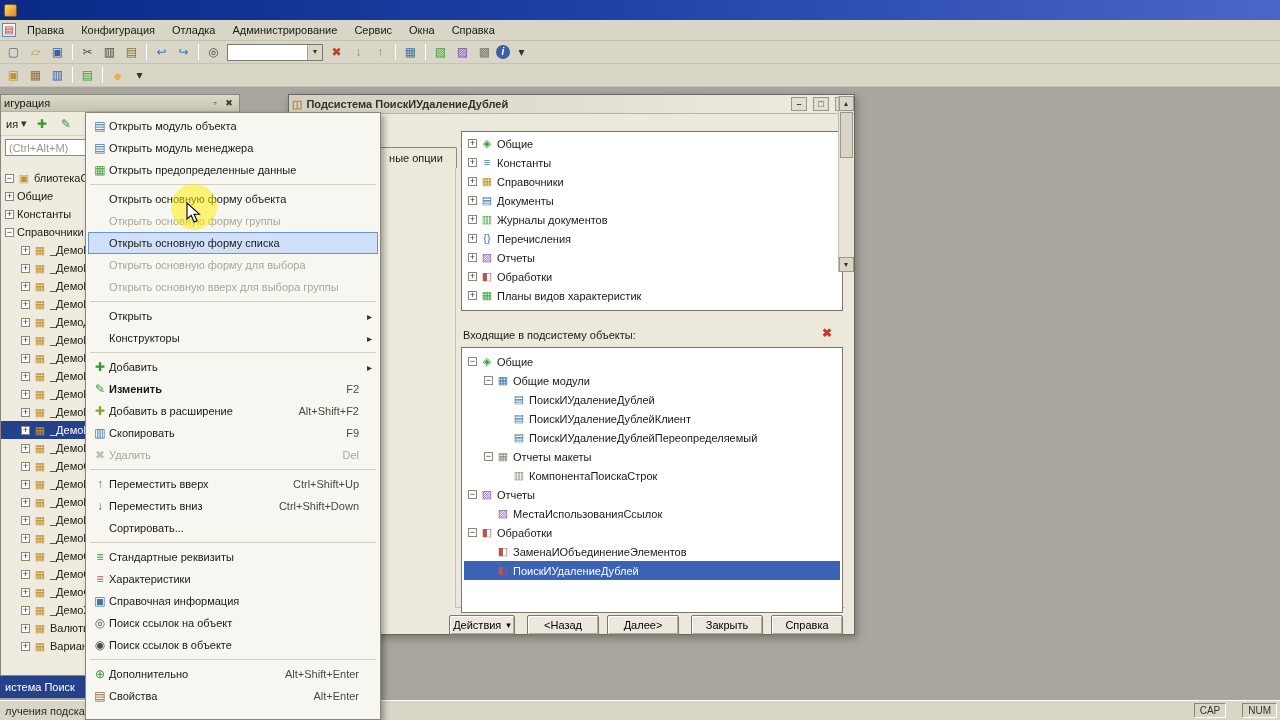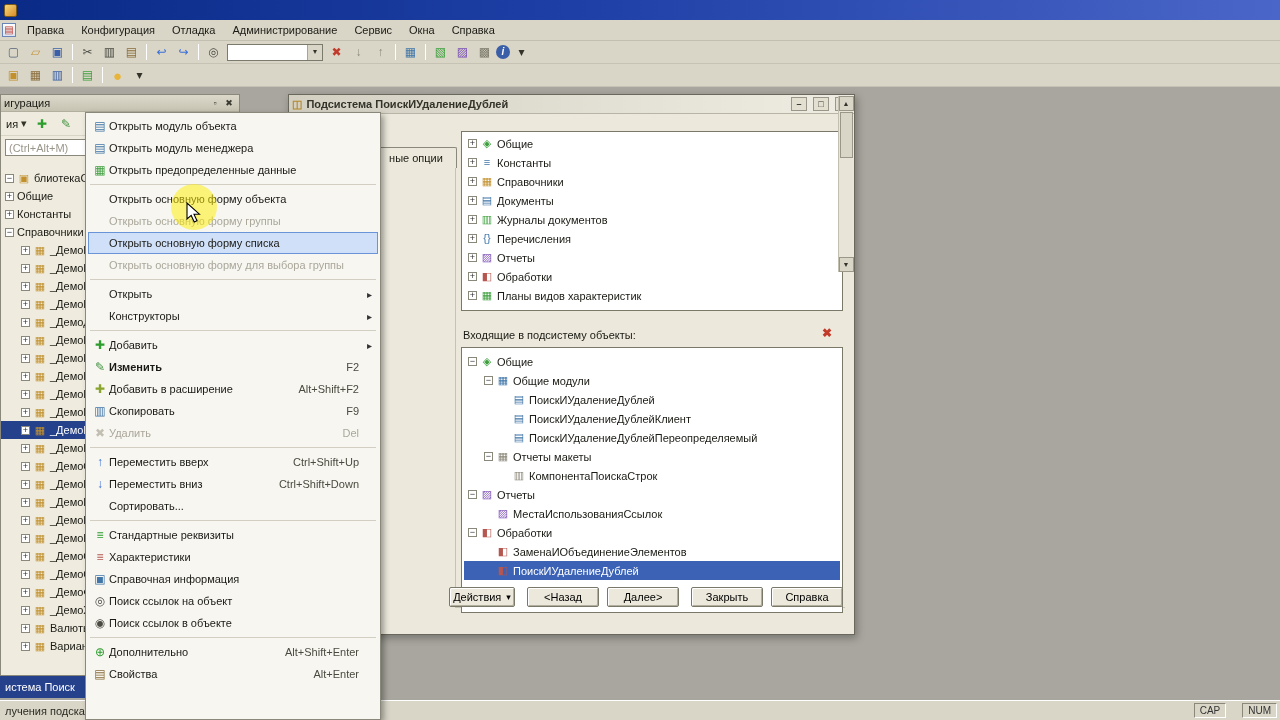--- a/index.html
+++ b/index.html
@@ -71,21 +71,21 @@
   #list1{left:172px;top:36px;width:382px;height:180px;padding:2px 18px 0 2px}
   #list2{left:172px;top:252px;width:382px;height:266px;padding:4px 2px 0 2px}
   #list1 .trow,#list2 .trow{height:19px}
   #list1 .trow.selected,#list2 .trow.selected{background:#3b62b5}
   #l1-scroll{position:absolute;right:1px;top:1px;width:15px;height:176px;background:#e8e5d8;border-left:1px solid #c2bfb0;display:flex;flex-direction:column;align-items:center}
   .scr-btn{width:15px;height:15px;background:#d9d6c8;border:1px solid #9a9789;font-size:7px;display:flex;align-items:center;justify-content:center}
   #l1-thumb{width:13px;height:46px;background:#d9d6c8;border:1px solid #9a9789;margin-top:1px}
   .scr-btn.down{margin-top:auto}
   #included-label{position:absolute;left:174px;top:234px}
   #included-remove{position:absolute;left:530px;top:230px;width:16px;height:16px;display:flex;align-items:center;justify-content:center;font-size:12px;font-weight:bold}
-  #dlg-buttons .dbtn{position:absolute;top:492px;height:20px;background:#ece9dc;border:1px solid #7a7869;border-radius:2px;box-shadow:inset 1px 1px 0 #fff, inset -1px -1px 0 #b2af9e;display:flex;align-items:center;justify-content:center;font-size:11px;font-family:"Liberation Sans",sans-serif}
+  #dlg-buttons .dbtn{position:absolute;top:520px;height:20px;background:#ece9dc;border:1px solid #7a7869;border-radius:2px;box-shadow:inset 1px 1px 0 #fff, inset -1px -1px 0 #b2af9e;display:flex;align-items:center;justify-content:center;font-size:11px;font-family:"Liberation Sans",sans-serif}
   #dlg-buttons button:nth-of-type(1){left:160px;width:66px}
   #dlg-buttons button:nth-of-type(2){left:238px;width:72px}
   #dlg-buttons button:nth-of-type(3){left:318px;width:72px}
   #dlg-buttons button:nth-of-type(4){left:402px;width:72px}
   #dlg-buttons button:nth-of-type(5){left:482px;width:72px}
   .dbtn.dropdown::after{content:"▾";font-size:9px;margin-left:5px}
 
   
   #docked-caption{position:absolute;left:0;top:676px;width:240px;height:22px;background:#26418c;color:#fff;display:flex;align-items:center;padding:0 5px;z-index:4}
   #statusbar{position:absolute;left:0;bottom:0;width:1280px;height:20px;background:#d9d6c8;border-top:1px solid #fff;display:flex;align-items:center;padding:0 3px;z-index:3}
@@ -535,21 +535,26 @@
       <span class="mil" data-name="menu-item-label">Открыть основную форму группы</span>
       <span class="mis" data-name="menu-item-shortcut"></span>
     </div>
     <div class="mi selected" data-name="menu-item">
       <span class="mic icon empty"></span>
       <span class="mil" data-name="menu-item-label">Открыть основную форму списка</span>
       <span class="mis" data-name="menu-item-shortcut"></span>
     </div>
     <div class="mi disabled" data-name="menu-item">
       <span class="mic icon empty"></span>
-      <span class="mil" data-name="menu-item-label">Открыть основную форму для выбора группы</span>
+      <span class="mil" data-name="menu-item-label">Открыть основную форму для выбора</span>
+      <span class="mis" data-name="menu-item-shortcut"></span>
+    </div>
+    <div class="mi disabled" data-name="menu-item">
+      <span class="mic icon empty"></span>
+      <span class="mil" data-name="menu-item-label">Открыть основную вверх для выбора группы</span>
       <span class="mis" data-name="menu-item-shortcut"></span>
     </div>
     <div class="sep" data-name="separator"></div>
     <div class="mi has-sub" data-name="menu-item">
       <span class="mic icon empty"></span>
       <span class="mil" data-name="menu-item-label">Открыть</span>
       <span class="mis" data-name="menu-item-shortcut"></span>
     </div>
     <div class="mi has-sub" data-name="menu-item">
       <span class="mic icon empty"></span>

